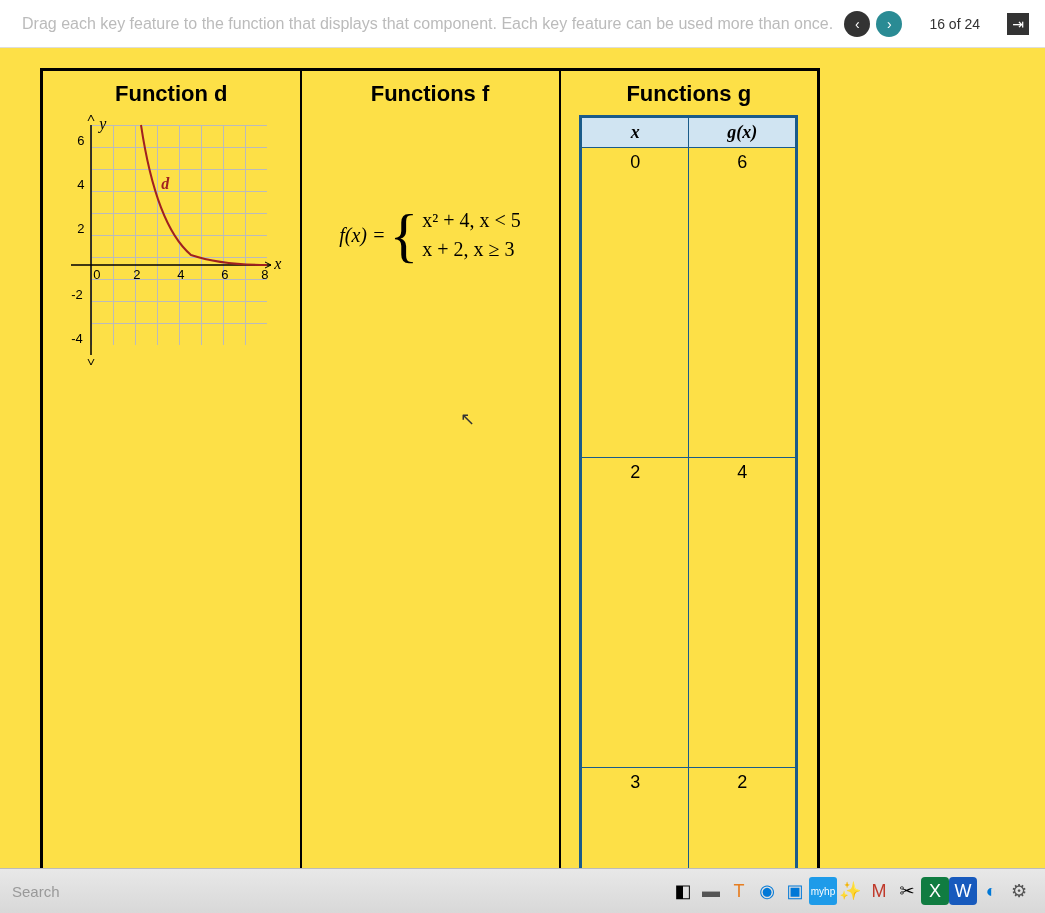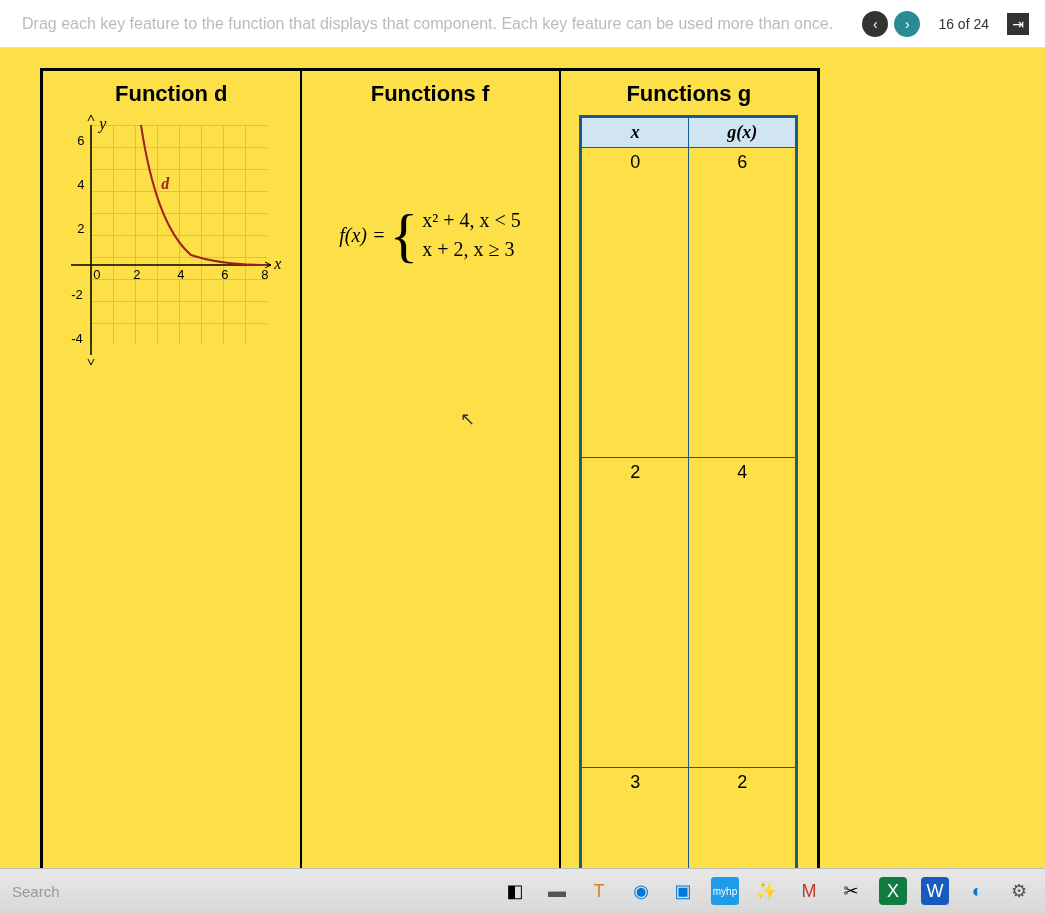--- a/index.html
+++ b/index.html
@@ -40,21 +40,21 @@
   .circle-btn {
     width: 26px; height: 26px;
     border-radius: 50%;
     display: flex; align-items: center; justify-content: center;
     color: #fff;
     font-size: 14px;
     cursor: pointer;
   }
   .dark { background: #333; }
   .teal { background: #2a8b94; }
-  .page-count { font-size: 14px; color: #333; margin: 0 12px; }
+  .page-count { font-size: 14px; color: #333; margin: 0 21px; }
   .exit-icon { width: 22px; height: 22px; background:#333; color:#fff; display:flex; align-items:center; justify-content:center; font-size:14px;}
   
   .content {
     background: #fde047;
     margin: 0;
     padding: 20px 40px;
     height: 820px;
     position: relative;
   }
   .main-table {
@@ -131,21 +131,20 @@
   
   .taskbar {
     position: absolute;
     bottom: 0; left: 0; right: 0;
     height: 45px;
     background: linear-gradient(#e8e8e8,#d8d8d8);
     border-top: 1px solid #bbb;
     display: flex;
     align-items: center;
     padding: 0 12px;
-    gap: 14px;
   }
   .search-text { color: #999; font-size: 15px; margin-right: auto; }
   .tb-icon {
     width: 28px; height: 28px;
     display: flex; align-items: center; justify-content: center;
     font-size: 18px;
     border-radius: 4px;
   }
 </style>
 </head>

